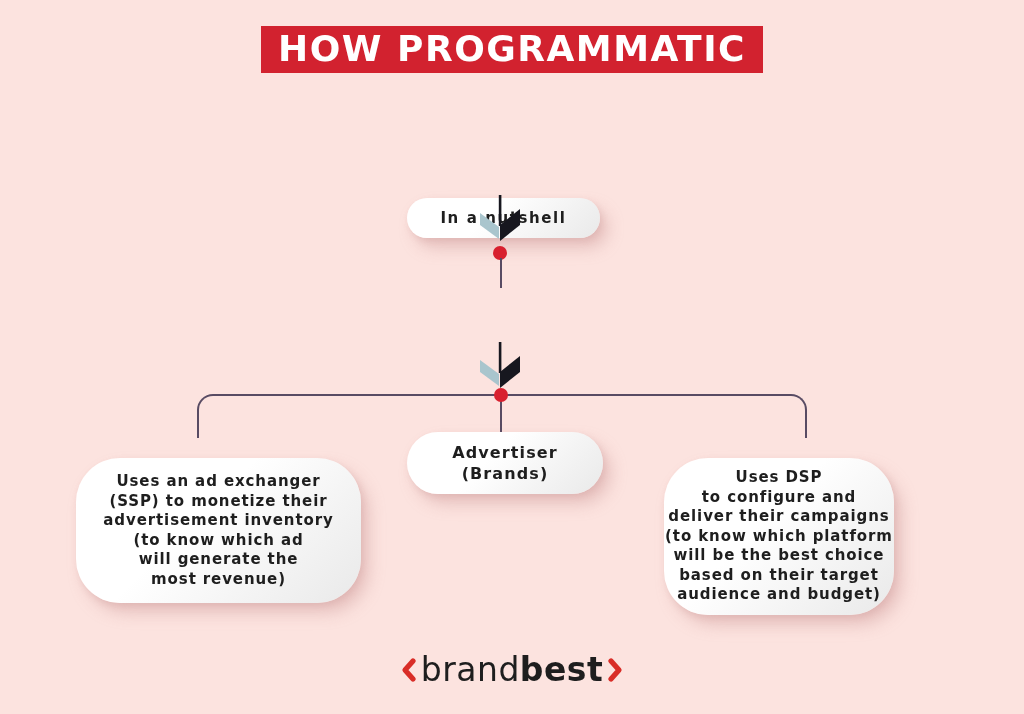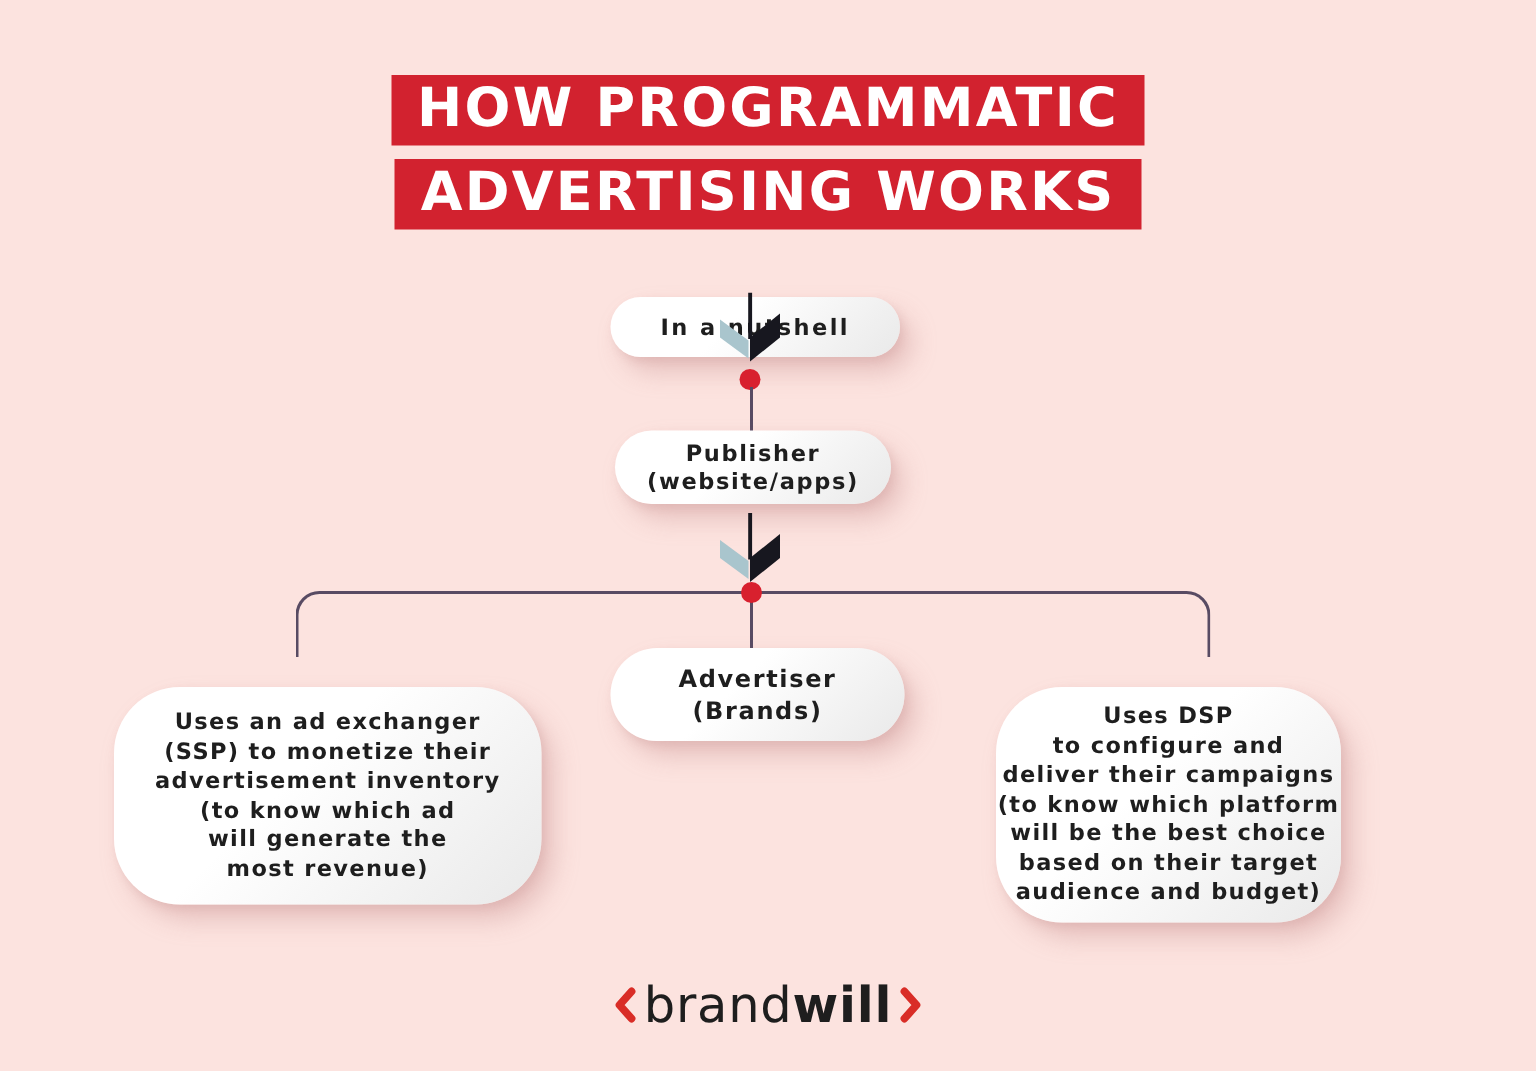--- a/index.html
+++ b/index.html
@@ -14,21 +14,21 @@
     --card-edge:#e9e9e9;
   }
   *{margin:0;padding:0;box-sizing:border-box;}
   html,body{width:1024px;height:714px;}
   body{font-family:"DejaVu Sans","Liberation Sans",sans-serif;}
   .canvas{
     position:relative;width:1024px;height:714px;overflow:hidden;
     background:var(--background);
   }
   
-  .title-wrap{position:absolute;top:26px;left:0;right:0;text-align:center;margin-top:24px;}
+  .title-wrap{position:absolute;top:26px;left:0;right:0;text-align:center;}
   .title-bar{
     display:block;width:fit-content;margin:0 auto 9px auto;
     background:var(--title-red);color:#ffffff;
     font-size:36px;font-weight:700;letter-spacing:1.5px;
     line-height:45px;padding:0 17px 2px 17px;white-space:nowrap;
   }
   
   .card{
     position:absolute;
     background:linear-gradient(135deg,#ffffff 42%,var(--card-edge) 100%);
@@ -75,40 +75,35 @@
   .logo .loom{font-weight:700;letter-spacing:0.5px;}
   .logo svg{display:block;}
 </style>
 </head>
 <body>
 
 <div class="canvas">
 
   <div class="title-wrap">
     <span class="title-bar">HOW PROGRAMMATIC</span>
-    <span class="title-bar">ADVERTISING WORKS</span>
   </div>
 
   <div class="card pill-nutshell">
     <span>In a nutshell</span>
   </div>
 
   <svg class="arrow-icon arrow-1" viewBox="0 0 48 52">
     <rect x="22.8" y="0" width="2.6" height="31" style="fill:var(--arrow-dark)"></rect>
     <polygon points="4,18 23,32 23,44 4,30" style="fill:var(--arrow-blue)"></polygon>
     <polygon points="44,14 24,30 24,46 44,30" style="fill:var(--arrow-dark)"></polygon>
   </svg>
 
   <div class="dot dot-1"></div>
   <div class="vline connector-1"></div>
 
-  <div class="card pill-publisher">
-    <span>Publisher</span>
-    <span>(website/apps)</span>
-  </div>
 
   <svg class="arrow-icon arrow-2" viewBox="0 0 48 52">
     <rect x="22.8" y="0" width="2.6" height="31" style="fill:var(--arrow-dark)"></rect>
     <polygon points="4,18 23,32 23,44 4,30" style="fill:var(--arrow-blue)"></polygon>
     <polygon points="44,14 24,30 24,46 44,30" style="fill:var(--arrow-dark)"></polygon>
   </svg>
 
   <div class="bracket"></div>
   <div class="dot dot-2"></div>
   <div class="vline connector-stub"></div>
@@ -134,19 +129,19 @@
 (to know which platform
 will be the best choice
 based on their target
 audience and budget)</span>
   </div>
 
   <div class="logo">
     <svg width="16" height="26" viewBox="0 0 16 26">
       <polyline points="12,4 4,13 12,22" fill="none" style="stroke:var(--logo-red)" stroke-width="5.2" stroke-linecap="round" stroke-linejoin="round"></polyline>
     </svg>
-    <span><span class="brand">brand</span><span class="loom">will</span></span>
+    <span><span class="brand">brand</span><span class="loom">best</span></span>
     <svg width="16" height="26" viewBox="0 0 16 26">
       <polyline points="4,4 12,13 4,22" fill="none" style="stroke:var(--logo-red)" stroke-width="5.2" stroke-linecap="round" stroke-linejoin="round"></polyline>
     </svg>
   </div>
 
 </div>
 
 </body></html>

